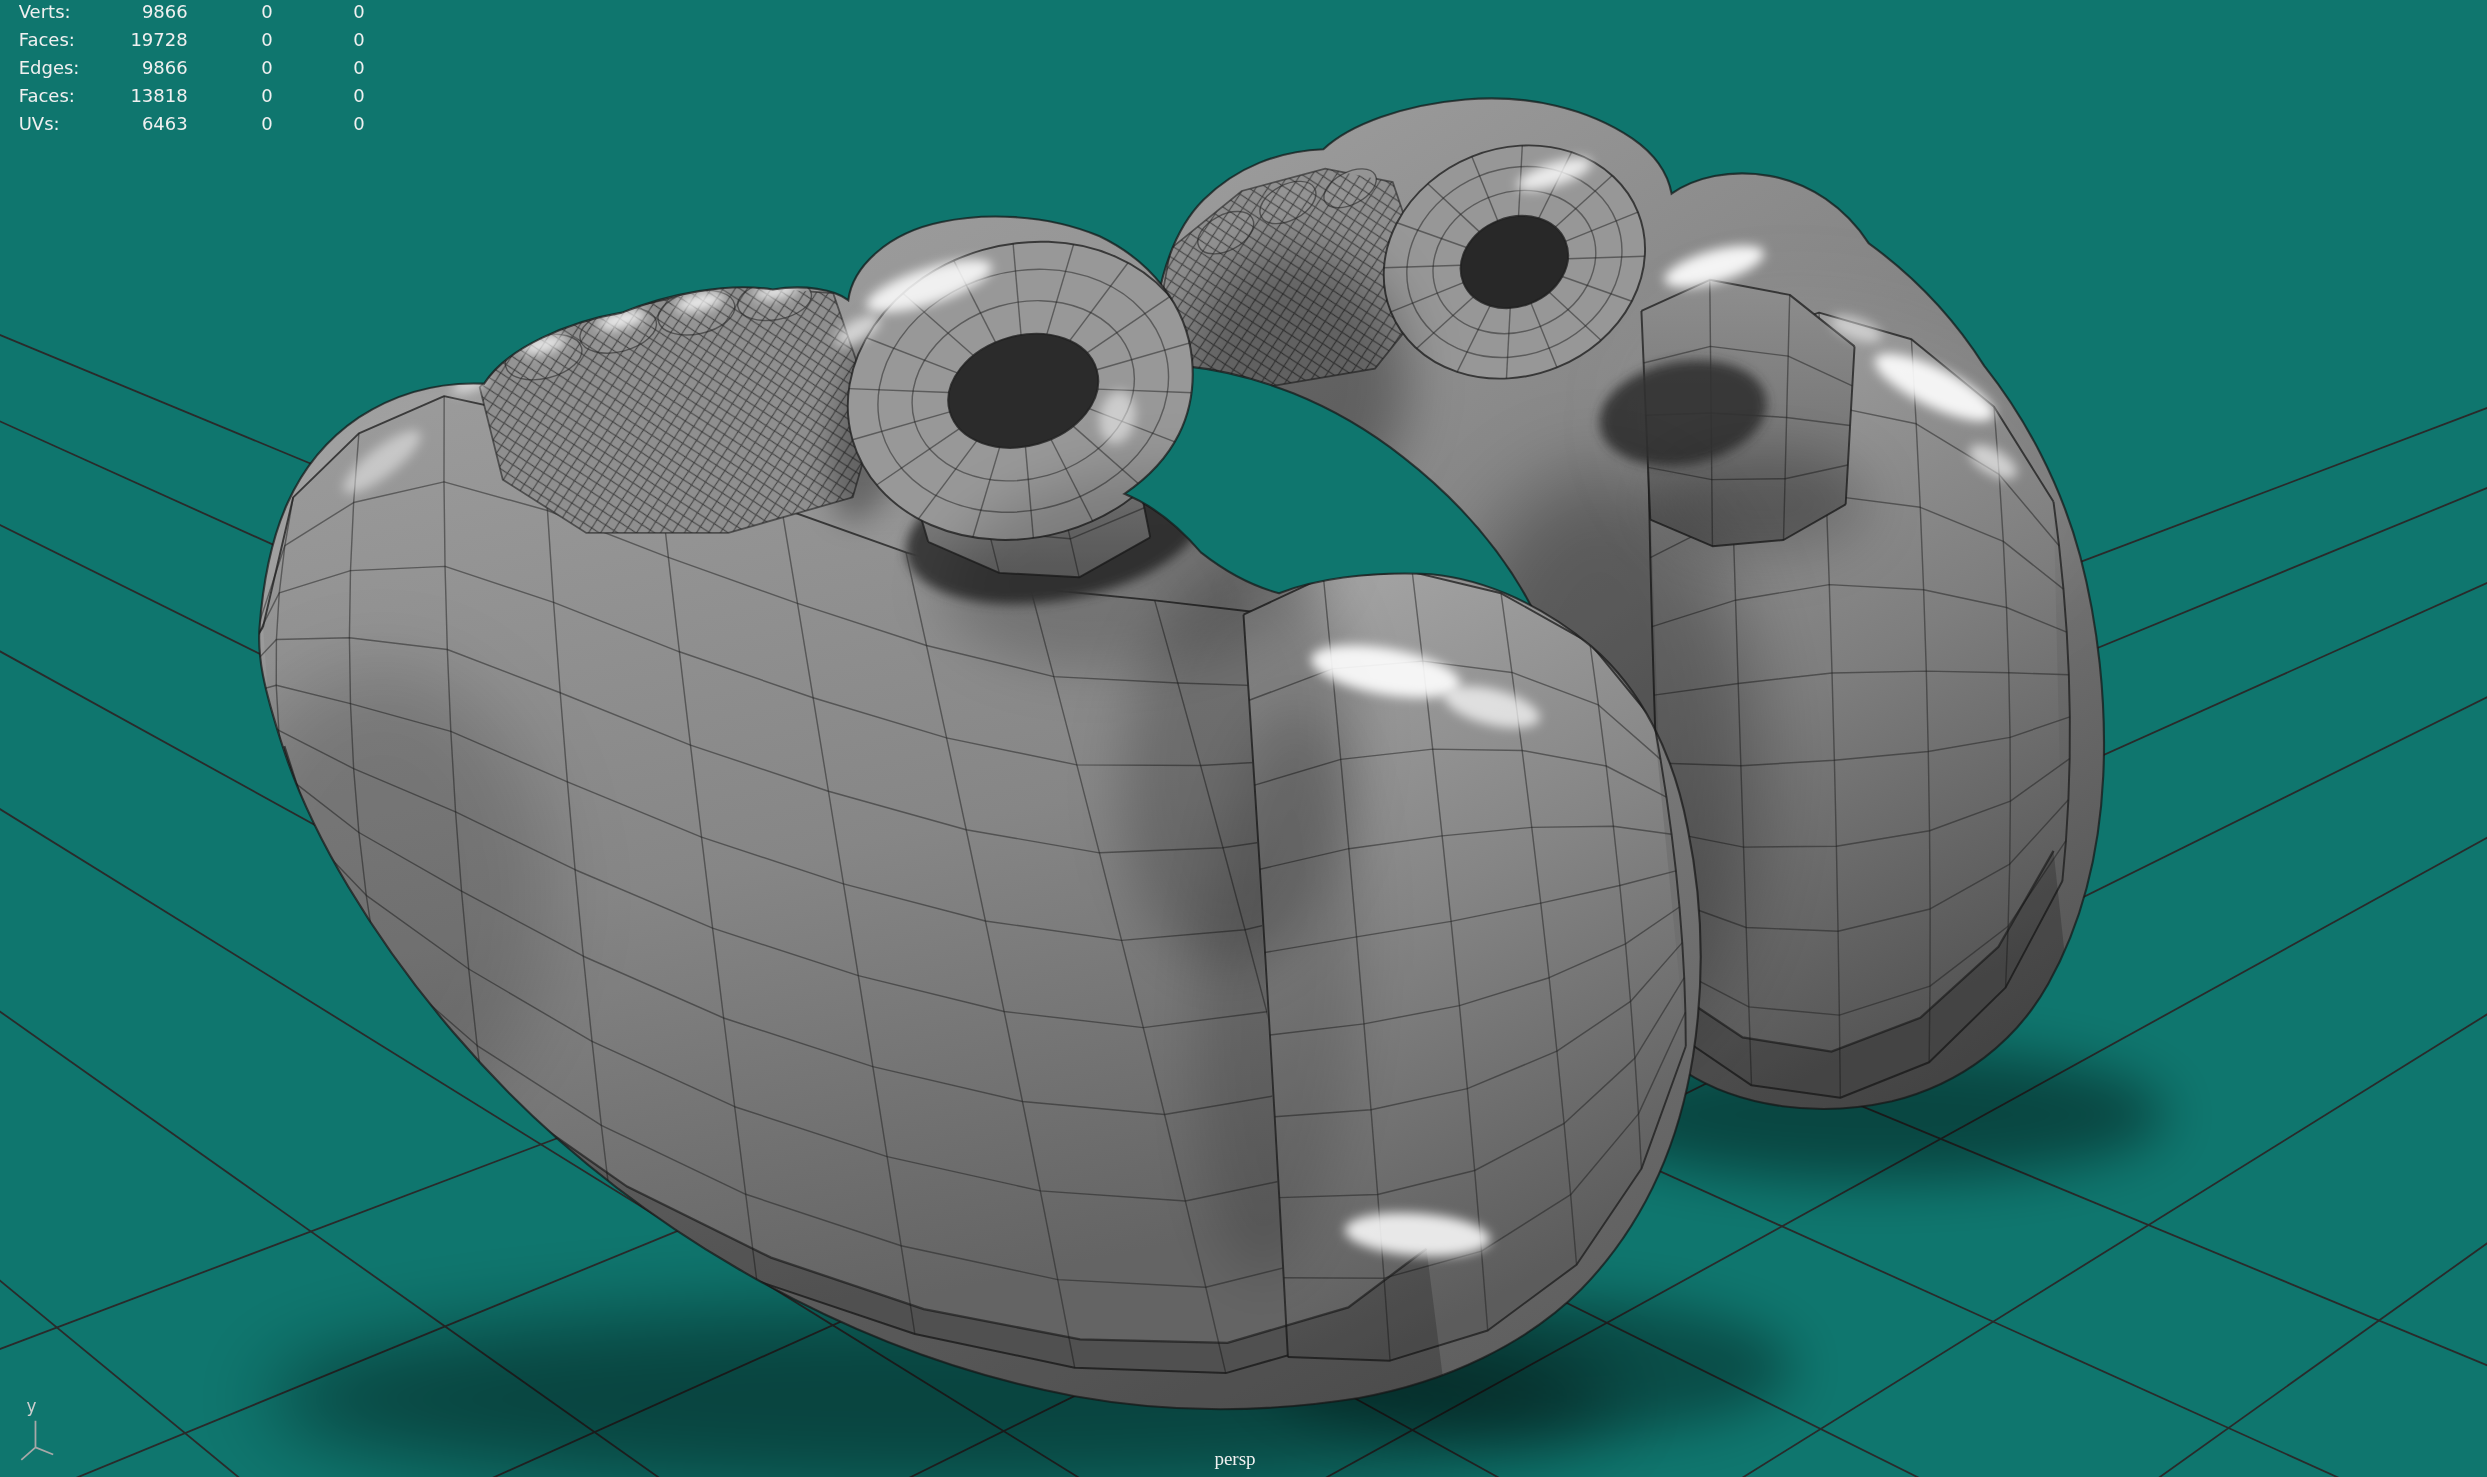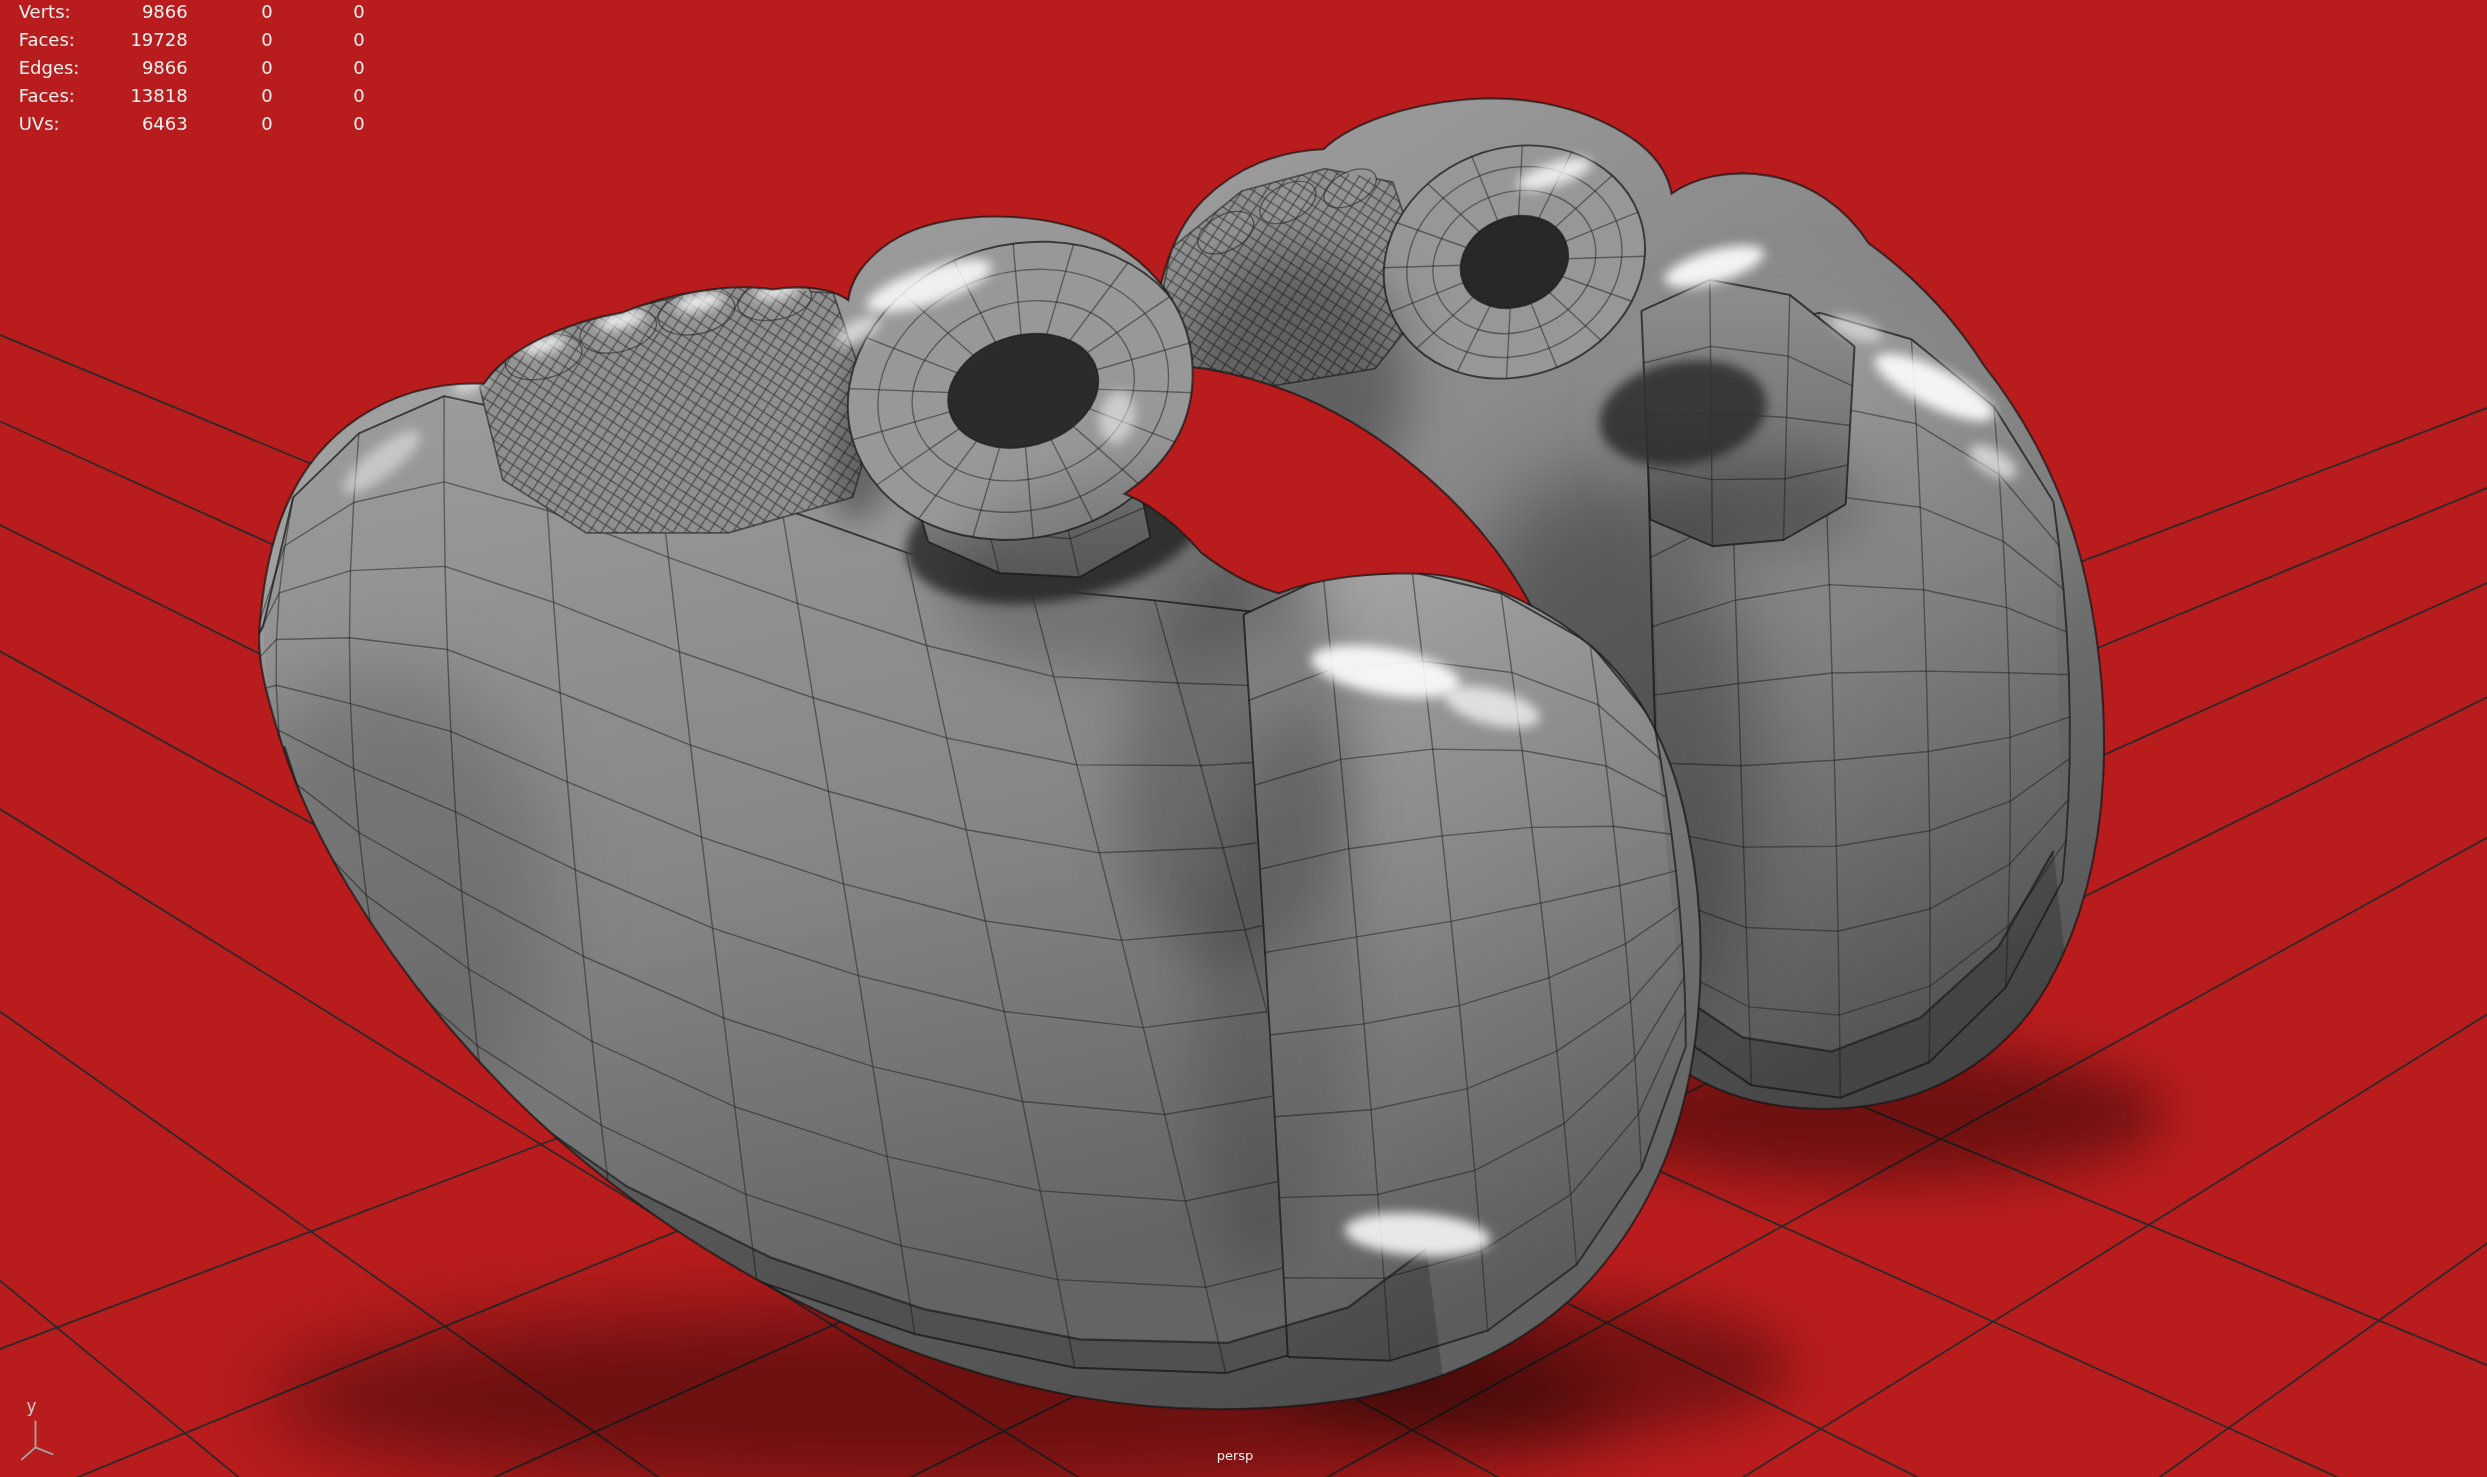--- a/index.html
+++ b/index.html
@@ -10,29 +10,29 @@
      stroke:var(--wire,#1f1f1f);stroke-opacity:.5;stroke-width:1.6;stroke-linejoin:round;}
   #scene .wire .w2{stroke-opacity:.78;stroke-width:2.2;}
   .hud{position:absolute;left:18.7px;top:-1.8px;color:var(--text,#f0f0f0);font-size:18px;}
   .hud-row{display:flex;height:28px;line-height:28px;}
   .hud-label{width:89px;text-align:left;}
   .hud-v{text-align:right;}
   .hud-v1{width:80px;}
   .hud-v2{width:85px;}
   .hud-v3{width:92px;}
   .camera-label{position:absolute;left:1235px;top:1448px;transform:translateX(-50%);
-     color:var(--text,#e8e8e8);font-size:13px;}
+     color:var(--text,#e8e8e8);font-size:19px;font-family:Liberation Serif, serif;}
   .axis-gizmo{position:absolute;left:7px;top:1396px;}
   .axis-gizmo text{fill:#cfcfcf;font-size:19px;font-family:"DejaVu Sans",sans-serif;}
   .axis-gizmo path{stroke:#a8a8a8;stroke-width:2;fill:none;}
 </style>
 </head>
 <body>
 
-<div class="viewport" style="background: #b91c1c; --text: #f0f0f0;">
+<div class="viewport" style="background: #0f766e; --text: #f0f0f0;">
 
   <svg id="scene" width="2487" height="1477" viewBox="0 0 2800 1663" style="--wire: #1f1f1f;">
     <defs id="scene-defs">
       <linearGradient id="gBodyL" x1="0.2" y1="0" x2="0.8" y2="1">
         <stop offset="0" stop-color="#a0a0a0"></stop>
           <stop offset="0.45" stop-color="#898989"></stop>
           <stop offset="1" stop-color="#5f5f5f"></stop>
       </linearGradient>
       <linearGradient id="gBodyR" x1="0.2" y1="0" x2="0.8" y2="1">
         <stop offset="0" stop-color="#9a9a9a"></stop>

